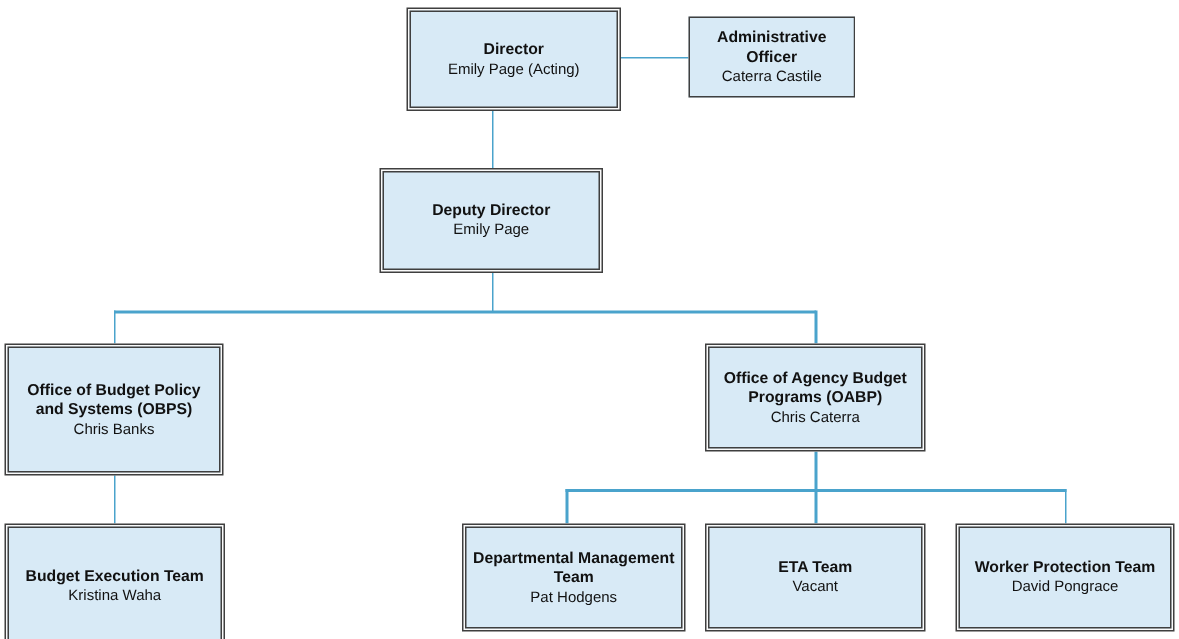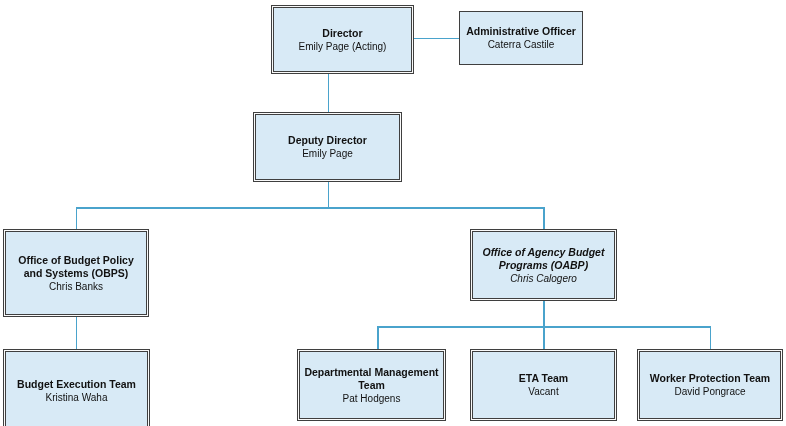--- a/index.html
+++ b/index.html
@@ -80,56 +80,56 @@
   <div class="conn v" style="left:543px; top:326px; height:23px;"></div>
   <div class="conn v" style="left:709.5px; top:326px; height:23px;"></div>
 
   <div class="node" style="left:271px; top:5px; width:143px; height:69px;">
     <div class="inner">
       <div class="title">Director</div>
       <div class="person">Emily Page (Acting)</div>
     </div>
   </div>
 
-  <div class="node single" style="left:459px; top:11px; width:124px; height:54px;">
+  <div class="node single" style="left:459px; top:11px; width:111px; height:54px;">
     <div class="inner">
       <div class="title">Administrative Officer</div>
       <div class="person">Caterra Castile</div>
     </div>
   </div>
 
   <div class="node" style="left:253px; top:112px; width:149px; height:70px;">
     <div class="inner">
       <div class="title">Deputy Director</div>
       <div class="person">Emily Page</div>
     </div>
   </div>
 
   <div class="node" style="left:3px; top:229px; width:146px; height:88px;">
     <div class="inner">
       <div class="title">Office of Budget Policy and Systems (OBPS)</div>
       <div class="person">Chris Banks</div>
     </div>
   </div>
 
-  <div class="node" style="left:470px; top:229px; width:147px; height:72px;font-style:italic;">
+  <div class="node" style="left:470px; top:229px; width:147px; height:72px;">
     <div class="inner">
       <div class="title">Office of Agency Budget Programs (OABP)</div>
-      <div class="person">Chris Calogero</div>
+      <div class="person">Chris Caterra</div>
     </div>
   </div>
 
   <div class="node" style="left:3px; top:349px; width:147px; height:84px;">
     <div class="inner">
       <div class="title">Budget Execution Team</div>
       <div class="person">Kristina Waha</div>
     </div>
   </div>
 
-  <div class="node" style="left:297px; top:349px; width:149px; height:72px;">
+  <div class="node" style="left:308px; top:349px; width:149px; height:72px;">
     <div class="inner">
       <div class="title">Departmental Management Team</div>
       <div class="person">Pat Hodgens</div>
     </div>
   </div>
 
   <div class="node" style="left:470px; top:349px; width:147px; height:72px;">
     <div class="inner">
       <div class="title">ETA Team</div>
       <div class="person">Vacant</div>

